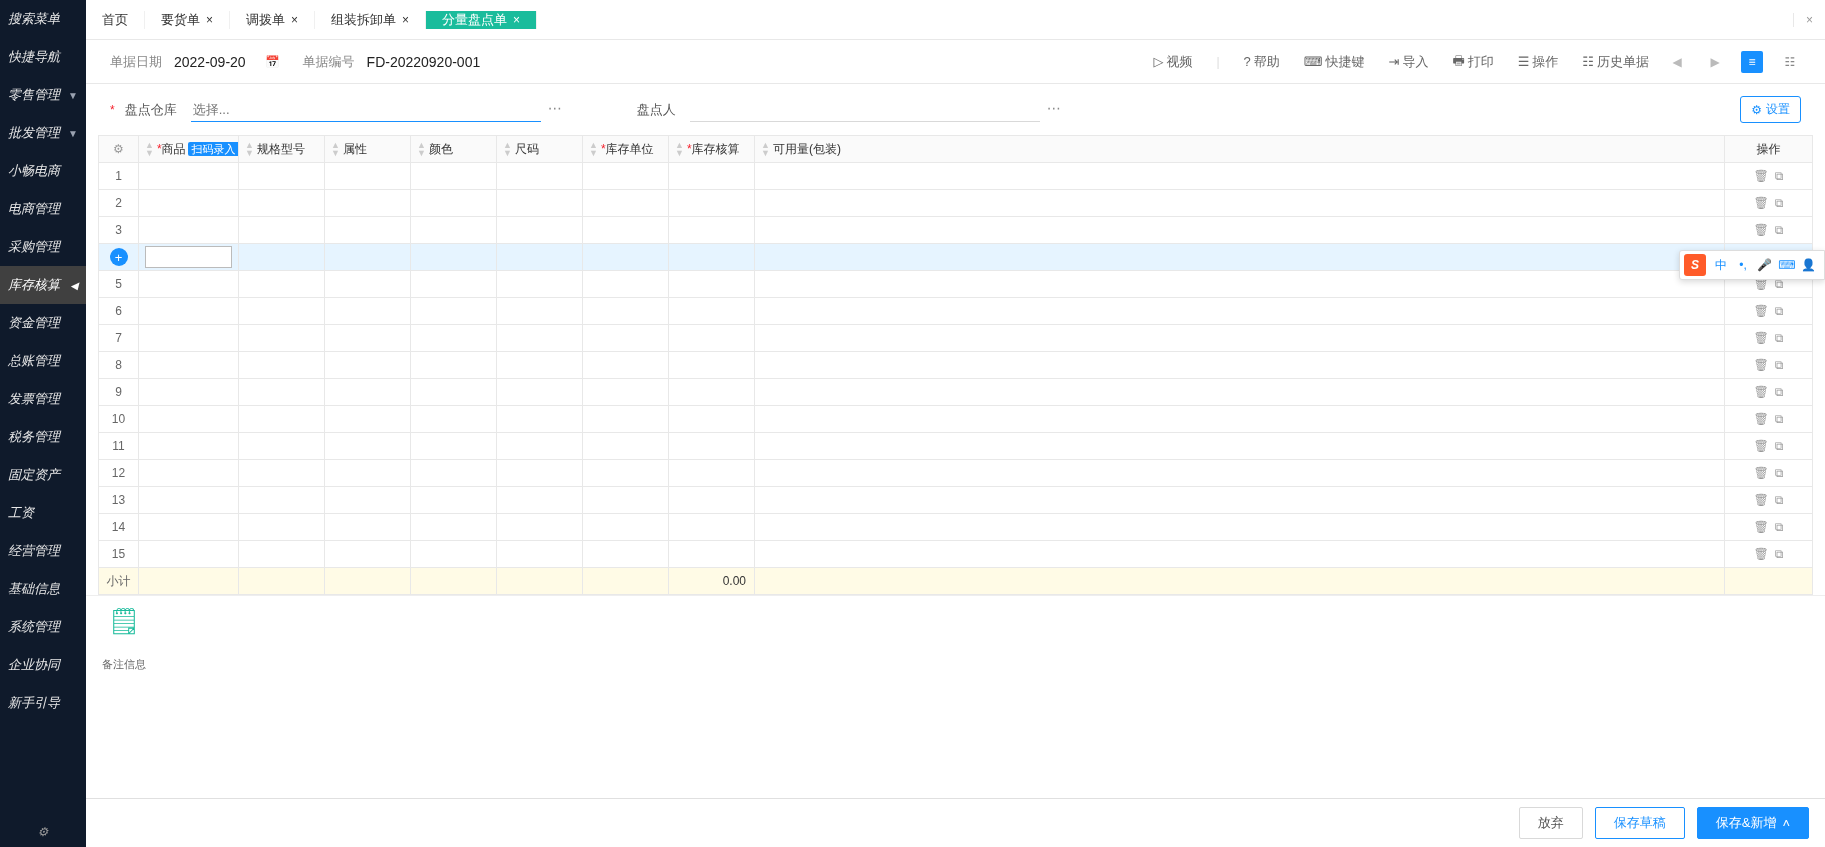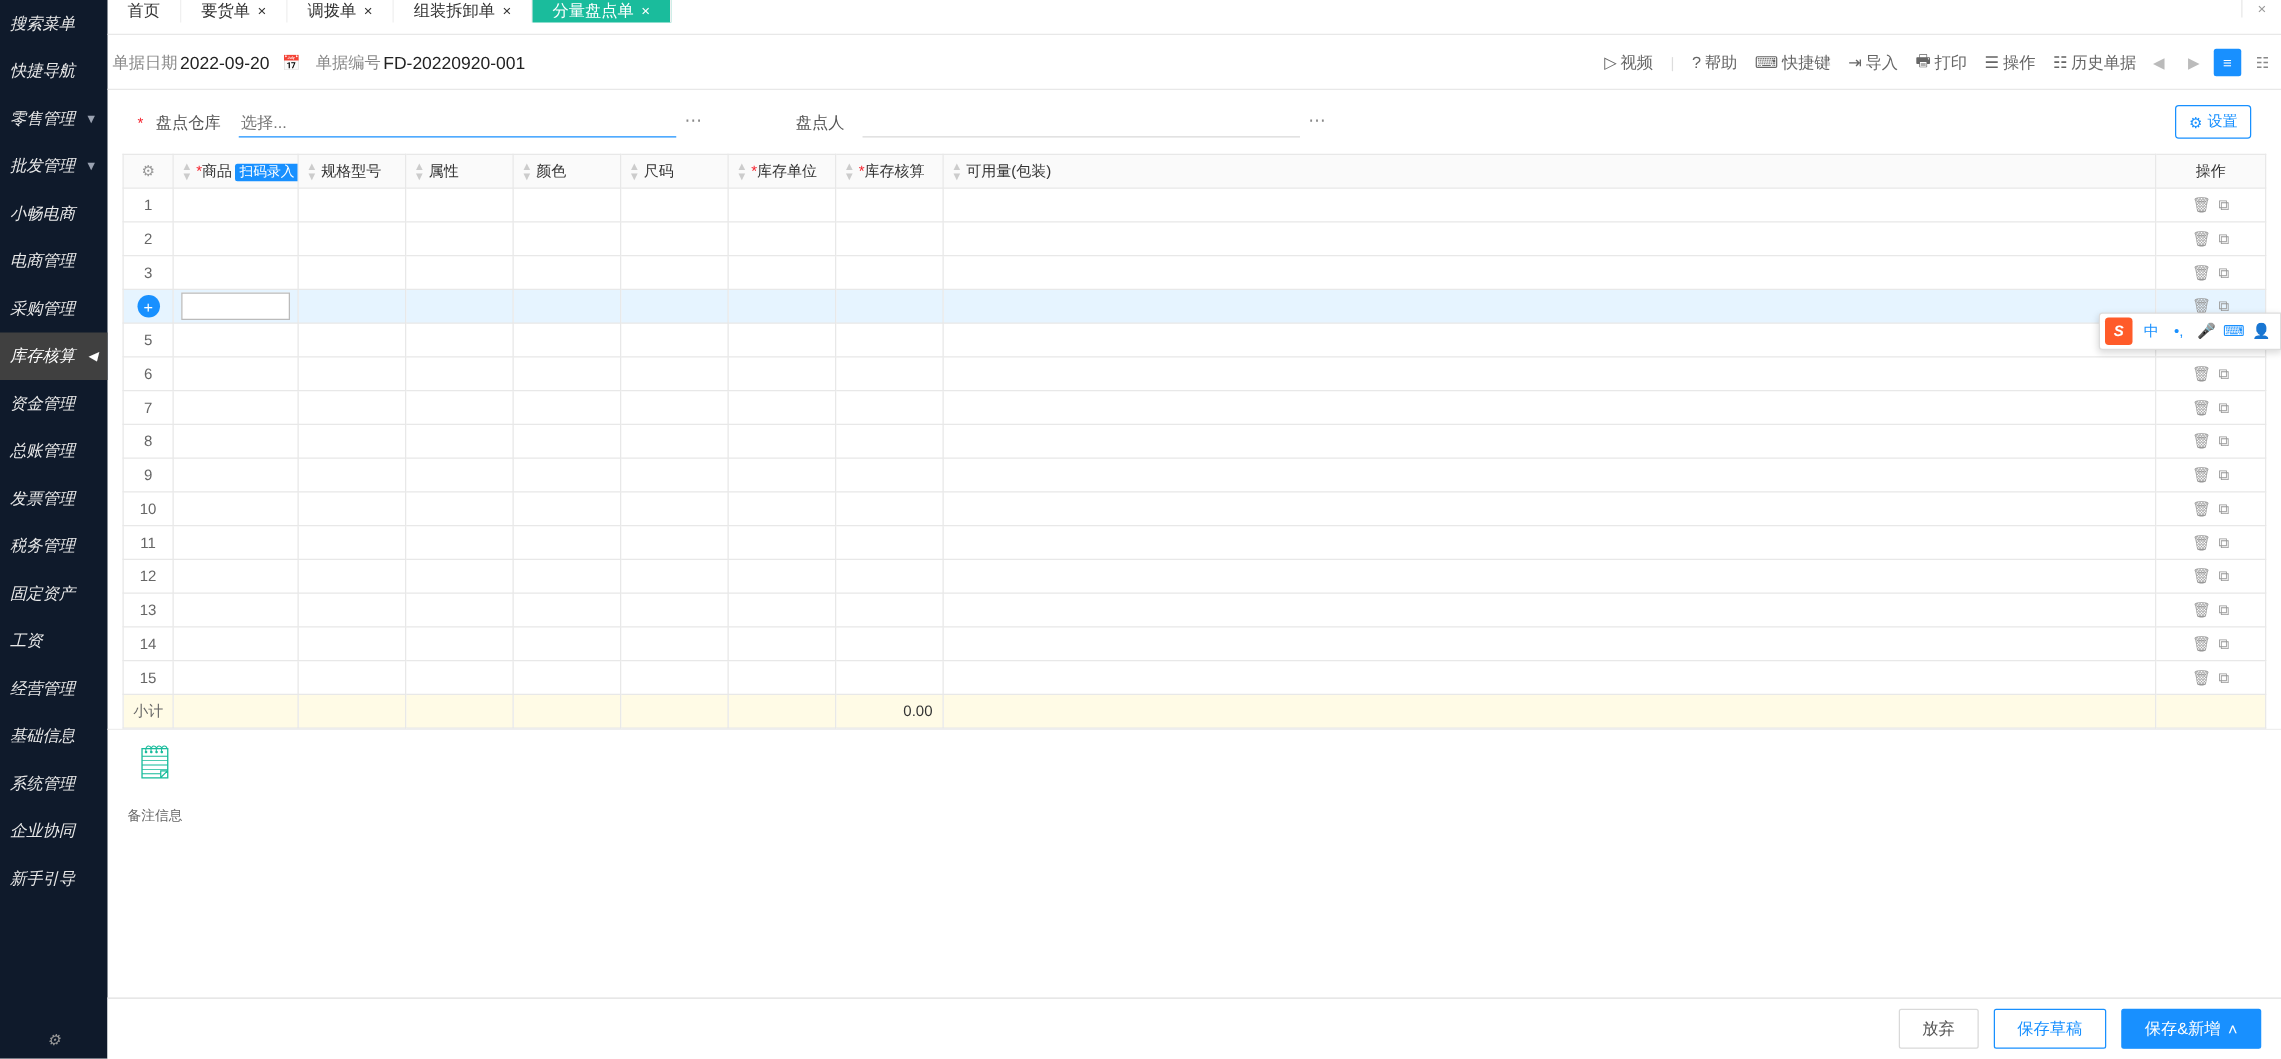--- a/index.html
+++ b/index.html
@@ -10,28 +10,28 @@
   .sidebar { width: 86px; background: #0f1a2b; color: #e8e8e8; display: flex; flex-direction: column; font-style: italic; }
   .side-item { padding: 10px 8px; font-size: 13px; cursor: pointer; display: flex; align-items: center; justify-content: space-between; white-space: nowrap; }
   .side-item.active { background: #404040; color: #fff; }
   .side-item .chev { font-size: 10px; color: #9aa2b1; }
   .side-footer { margin-top: auto; text-align: center; padding: 8px; color: #999; }
 
   
   .main { flex: 1; display: flex; flex-direction: column; }
 
   
-  .tabs { height: 28px; border-bottom: 1px solid #e8e8e8; display: flex; align-items: flex-start; }
+  .tabs { height: 40px; border-bottom: 1px solid #e8e8e8; display: flex; align-items: center; }
   .tab { padding: 0 16px; display: flex; align-items: center; gap: 6px; font-size: 13px; cursor: pointer; border-right: 1px solid #f0f0f0; }
   .tab.active { background: #1abc9c; color: #fff; }
   .tab .x { font-size: 12px; color: inherit; cursor: pointer; }
   .tabs-close { margin-left: auto; width: 32px; display: flex; align-items: center; justify-content: center; cursor: pointer; color: #999; border-left: 1px solid #e8e8e8; }
 
   
-  .hdr { height: 44px; display: flex; align-items: center; padding: 0 4px; border-bottom: 1px solid #e8e8e8; gap: 2px; }
+  .hdr { height: 44px; display: flex; align-items: center; padding: 0 24px; border-bottom: 1px solid #e8e8e8; gap: 12px; }
   .hdr-label { color: #888; font-size: 13px; }
   .hdr-val { font-size: 14px; font-weight: 500; color: #222; margin-right: 8px; }
   .hdr-icon { color: #1890ff; margin-right: 10px; cursor: pointer; }
   .hdr-spacer { flex: 1; }
   .hdr-link { color: #666; margin-left: 12px; cursor: pointer; font-size: 13px; display: inline-flex; align-items: center; gap: 3px; }
   .hdr-sep { color: #ddd; margin-left: 12px; }
   .hdr-nav { width: 20px; text-align: center; color: #bbb; cursor: pointer; margin-left: 6px; }
   .hdr-toggle { width: 22px; height: 22px; display: inline-flex; align-items: center; justify-content: center; margin-left: 4px; border-radius: 2px; cursor: pointer; }
   .hdr-toggle.on { background: #1890ff; color: #fff; }
   .hdr-toggle.off { color: #888; }

